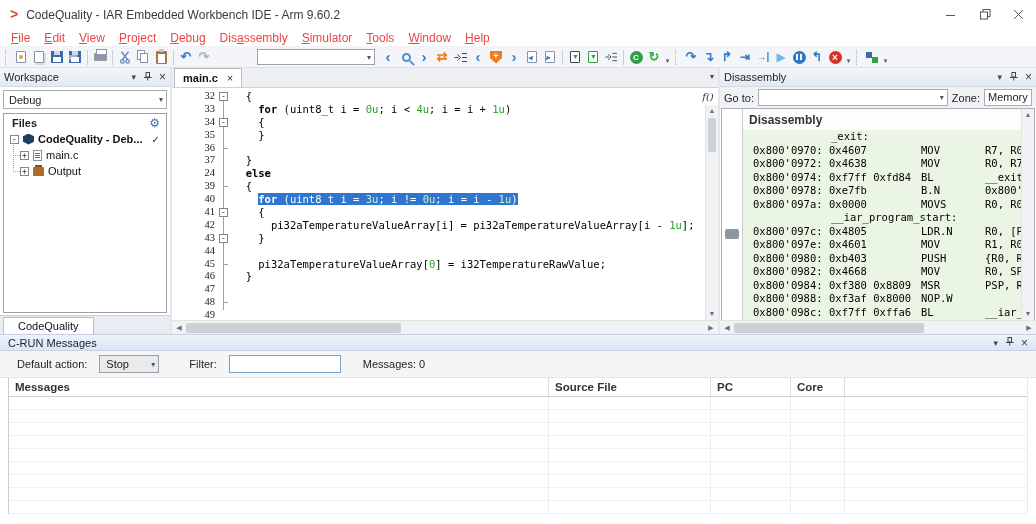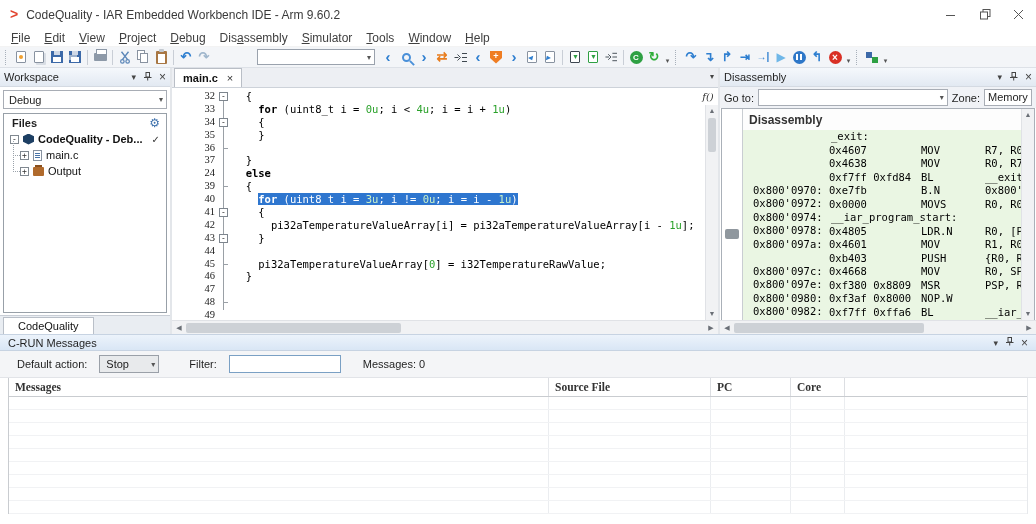--- a/index.html
+++ b/index.html
@@ -9,21 +9,21 @@
 
   
   .titlebar { height:29px; display:flex; align-items:center; background:#fff; flex:none; }
   .applogo { color:#e2432e; font-weight:bold; font-size:14px; margin-left:10px; line-height:29px; }
   .apptitle { font-size:12px; color:#3a3a3a; margin-left:8px; }
   .wctrls { margin-left:auto; display:flex; height:100%; }
   .wbtn { width:34px; height:100%; display:flex; align-items:center; justify-content:center; color:#555; }
 
   
   .menubar { height:18px; display:flex; align-items:center; background:#fff; padding-left:4px; flex:none; border-bottom:1px solid #f3f3f3; }
-  .mitem { font-size:12px; color:#404040; padding:0 7px; line-height:18px; }
+  .mitem { font-size:12px; color:#ef4444; padding:0 7px; line-height:18px; }
 
   
   .toolbar { height:21px; background:#f3f5f8; border-bottom:1px solid #dde1e7; display:flex; align-items:center; padding-left:2px; flex:none; }
   .tbtn { width:18px; height:18px; display:flex; align-items:center; justify-content:center; }
   .tsep { width:1px; height:15px; background:#c9ced6; margin:0 3px; }
   .tgrip { width:4px; height:15px; border-left:1px dotted #a8b0ba; margin:0 3px; }
   .tmore { font-size:7px; color:#555; width:9px; text-align:center; align-self:flex-end; padding-bottom:2px; }
   .tcombo { width:118px; height:16px; background:#fff; border:1px solid #9aa2ad; margin:0 4px 0 44px; display:flex; align-items:center; }
   .tcombo .cmbarr { margin-left:auto; }
   .cmbarr { font-size:8px; color:#555; padding:0 3px; }
@@ -136,38 +136,38 @@
   .gcombo { flex:1; height:17px; background:#fff; border:1px solid #a8adb5; display:flex; align-items:center; }
   .gcombo .cmbarr { margin-left:auto; }
   .zcombo { width:48px; height:17px; background:#fff; border:1px solid #a8adb5; font-size:11px; padding-left:3px; overflow:hidden; white-space:nowrap; line-height:15px; flex:none; }
   .dcontent { flex:1; border:1px solid #aab0b8; border-bottom:none; margin:0 1px; display:flex; position:relative; overflow:hidden; }
   .dgut { width:21px; flex:none; background:#fff; border-right:1px solid #c9cdd2; position:relative; }
   .dmarker { position:absolute; left:3px; width:14px; height:10px; background:#8f979e; border-radius:2px; }
   .dmain { flex:1; min-width:0; display:flex; flex-direction:column; overflow:hidden; }
   .dtitle { font-size:12px; font-weight:bold; color:#333; padding:4px 0 3px 6px; background:#fdfdfd; flex:none; }
   .drows { flex:1; background:#eaf6e3; font-family:"DejaVu Sans Mono",monospace; font-size:10.5px; color:#000; overflow:hidden; }
   .drow { display:flex; height:13.5px; line-height:13.5px; padding-left:10px; white-space:pre; }
-  .da { width:76px; flex:none;margin-top:40px; }
+  .da { width:76px; flex:none; }
   .dc { width:92px; flex:none; }
   .dm { width:64px; flex:none; }
   .do { flex:1; overflow:hidden; }
   .dlabel { height:13.5px; line-height:13.5px; padding-left:88px; white-space:pre; }
   .disasm .vscroll.dv { top:0; }
 
   
   .crun { flex:1; display:flex; flex-direction:column; background:#fff; }
   .crtitle { height:17px; background:linear-gradient(#ecf3fb,#d9e6f5); border-top:1px solid #c7d3e2; border-bottom:1px solid #c7d3e2; display:flex; align-items:center; padding:0 8px; flex:none; }
   .crtitle .ptitle { font-size:11px; color:#1f1f1f; }
   .crtools { height:27px; background:#f4f5f7; display:flex; align-items:center; gap:12px; padding-left:17px; border-bottom:1px solid #e2e4e8; flex:none; }
   .crcombo { width:60px; height:18px; background:#e8eaec; border:1px solid #9aa0a8; font-size:11px; display:flex; align-items:center; padding-left:6px; margin-right:18px; }
   .crcombo .cmbarr { margin-left:auto; }
   .crfilter { width:112px; height:18px; border:1px solid #7aa0c4; background:#fff; font-size:11px; padding:0 4px; margin-right:10px; font-family:"Liberation Sans",sans-serif; }
   .crtable { flex:1; margin:0 8px; border-left:1px solid #c9ccd0; border-right:1px solid #e7e9ec; overflow:hidden; display:flex; flex-direction:column; }
   .crhead { display:flex; height:19px; border-bottom:1px solid #c9ccd0; flex:none; }
-  .crhead .hc { font-size:11.5px; font-weight:bold; color:#333; padding:3px 7px 0 6px; border-right:1px solid #dcdee2; height:100%;font-family:Liberation Serif, serif; }
+  .crhead .hc { font-size:11.5px; font-weight:bold; color:#333; padding:3px 7px 0 6px; border-right:1px solid #dcdee2; height:100%; }
   .crbody { flex:1; overflow:hidden; }
   .crrow { display:flex; height:13px; border-bottom:1px solid #f1f2f4; }
   .crrow .bc { border-right:1px solid #ebedf0; height:100%; }
   .appfoot { height:10px; background:#fff; flex:none; }
 </style>
 </head>
 <body>
 
 <div class="app">
 

